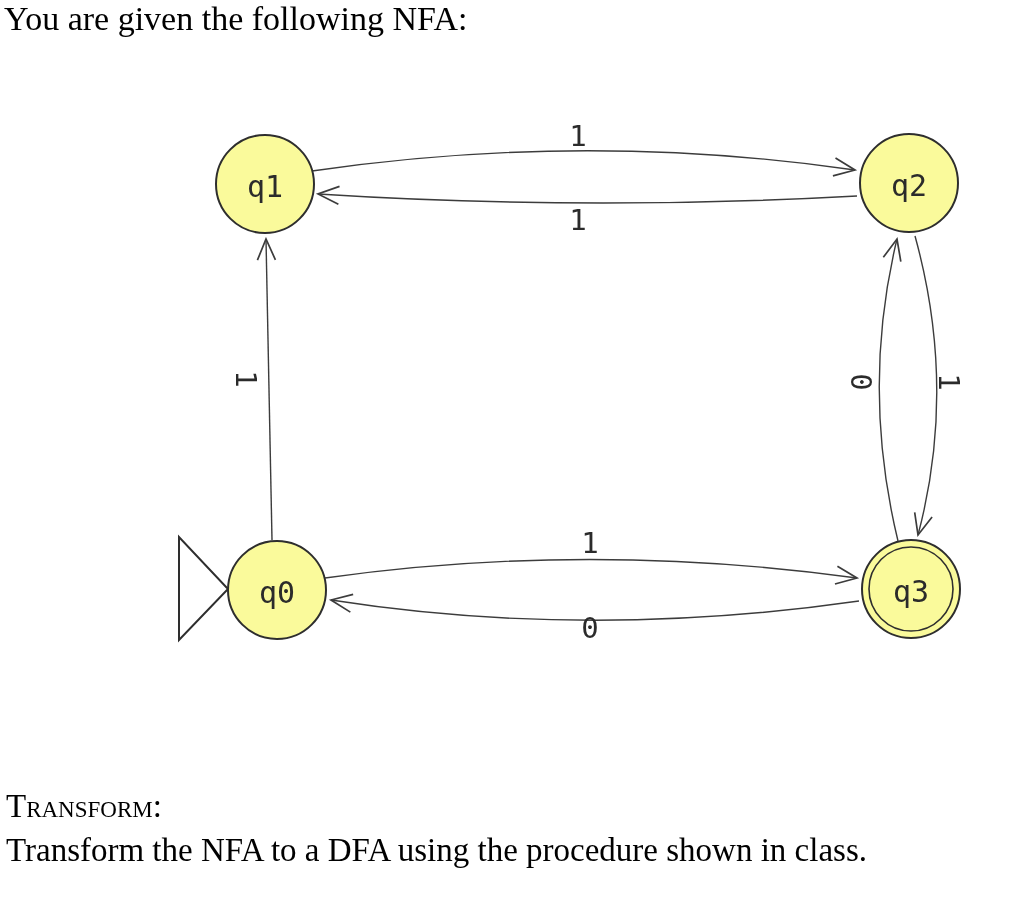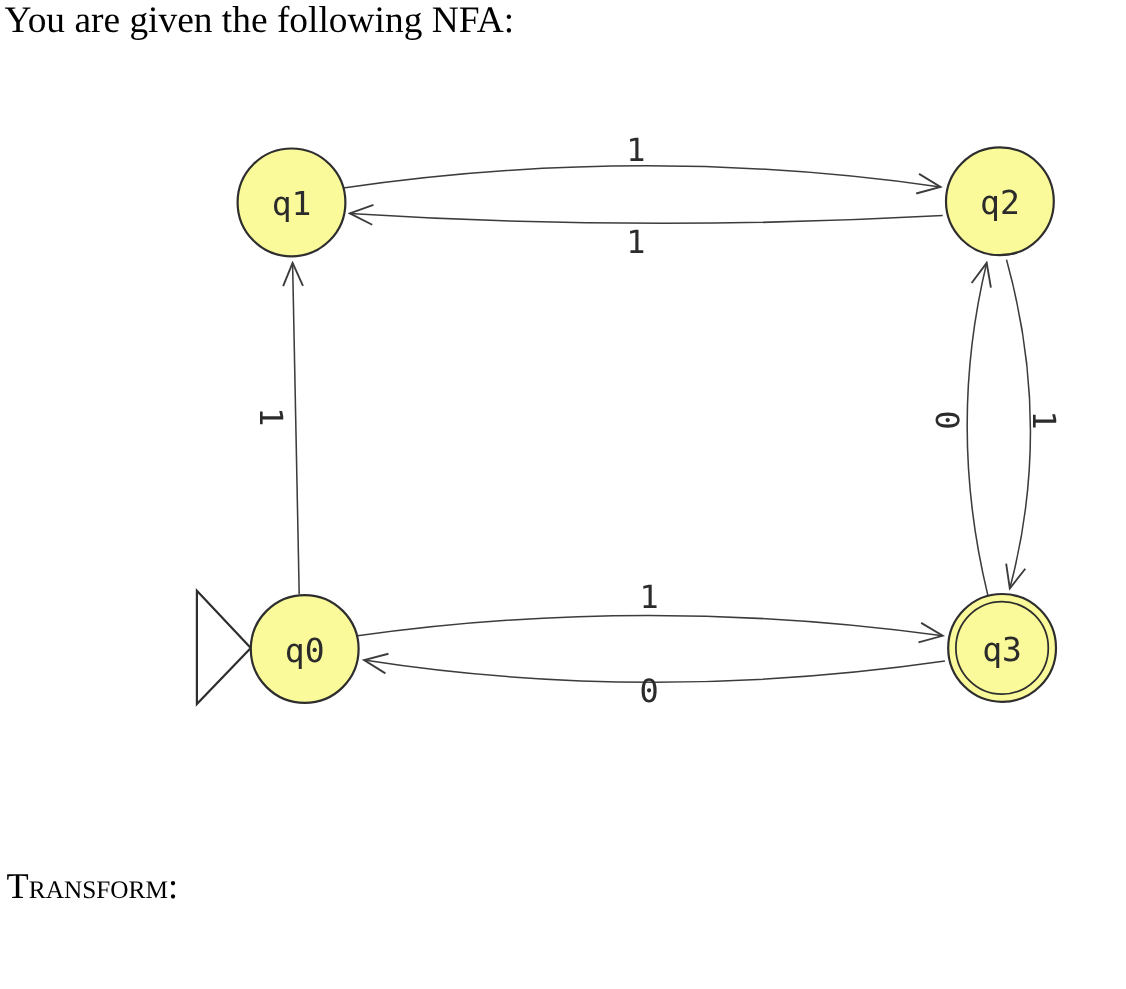--- a/index.html
+++ b/index.html
@@ -123,13 +123,14 @@
 
   <g>
     <circle class="state-circle" cx="911" cy="589" r="49" fill="#FAFA9B"></circle>
     <circle class="state-inner" cx="911" cy="589" r="42"></circle>
     <text class="state-label" x="911" y="591" dominant-baseline="central">q3</text>
   </g>
 </svg>
 
 <div class="questions">
   <div class="questions-heading">Transform:</div>
+  <div class="questions-body">Transform the NFA to a DFA using the procedure shown in class.</div>
 </div>
 
 </body></html>

